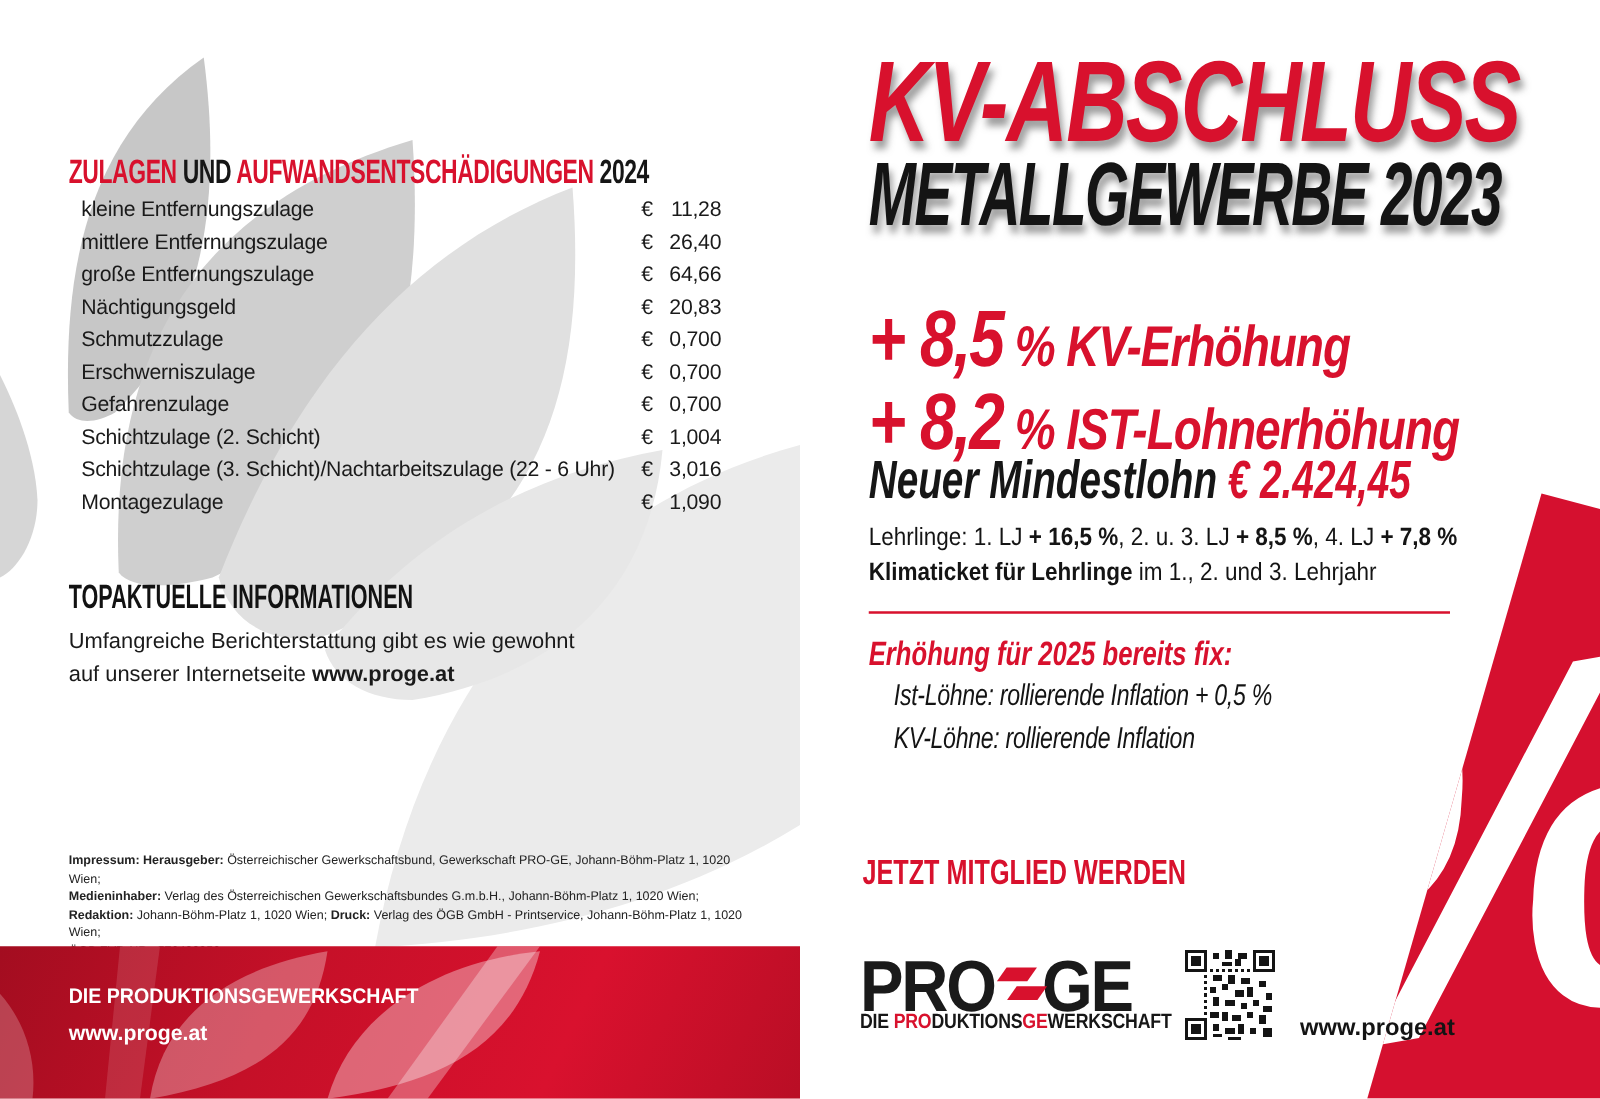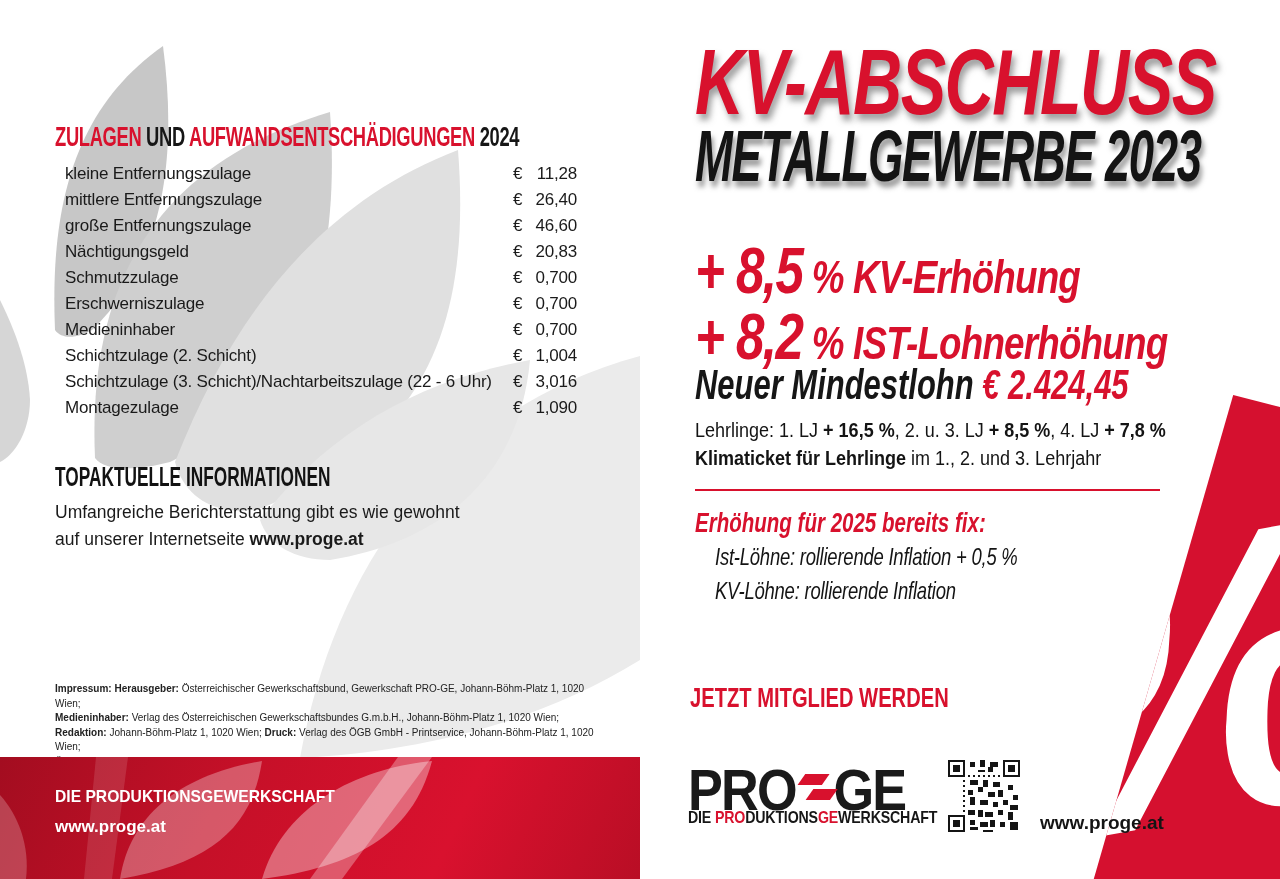--- a/index.html
+++ b/index.html
@@ -13,21 +13,21 @@
   
   .page-left{left:0;top:0;width:640px;height:872px;}
   .bg-svg{left:0;top:0;width:640px;height:879px;pointer-events:none;}
 
   .allow-title{left:55px;top:122px;font-size:27px;font-weight:bold;letter-spacing:-0.5px;}
   .allow-title .cond{transform:scaleX(0.68);}
   .red{color:#d8112d;}
   .dark{color:#161616;}
 
   .allow-table{left:65px;top:158px;width:512px;}
-  .allow-row{display:flex;justify-content:space-between;align-items:flex-end;height:26px;
+  .allow-row{display:flex;justify-content:space-between;align-items:flex-start;height:26px;
     font-size:17px;letter-spacing:-0.2px;color:#1a1a1a;white-space:nowrap;}
   .allow-row .val{width:64px;display:flex;justify-content:space-between;flex:none;}
 
   .info-heading{left:55px;top:462px;font-size:27px;font-weight:bold;color:#121212;}
   .info-heading .cond{transform:scaleX(0.64);}
   .info-text{left:55px;top:499px;font-size:17.5px;line-height:27px;color:#1a1a1a;}
   .info-text b{font-weight:bold;}
 
   .impressum{left:55px;top:682px;width:552px;font-size:10px;line-height:14.5px;color:#222;}
   .impressum b{font-weight:bold;}
@@ -128,21 +128,21 @@
       <span>mittlere Entfernungszulage</span>
       <span class="val">
           <span>€</span>
           <span>26,40</span>
         </span>
     </div>
     <div class="allow-row">
       <span>große Entfernungszulage</span>
       <span class="val">
           <span>€</span>
-          <span>46,60</span>
+          <span>64,66</span>
         </span>
     </div>
     <div class="allow-row">
       <span>Nächtigungsgeld</span>
       <span class="val">
           <span>€</span>
           <span>20,83</span>
         </span>
     </div>
     <div class="allow-row">
@@ -153,21 +153,21 @@
         </span>
     </div>
     <div class="allow-row">
       <span>Erschwerniszulage</span>
       <span class="val">
           <span>€</span>
           <span>0,700</span>
         </span>
     </div>
     <div class="allow-row">
-      <span>Medieninhaber</span>
+      <span>Gefahrenzulage</span>
       <span class="val">
           <span>€</span>
           <span>0,700</span>
         </span>
     </div>
     <div class="allow-row">
       <span>Schichtzulage (2. Schicht)</span>
       <span class="val">
           <span>€</span>
           <span>1,004</span>

